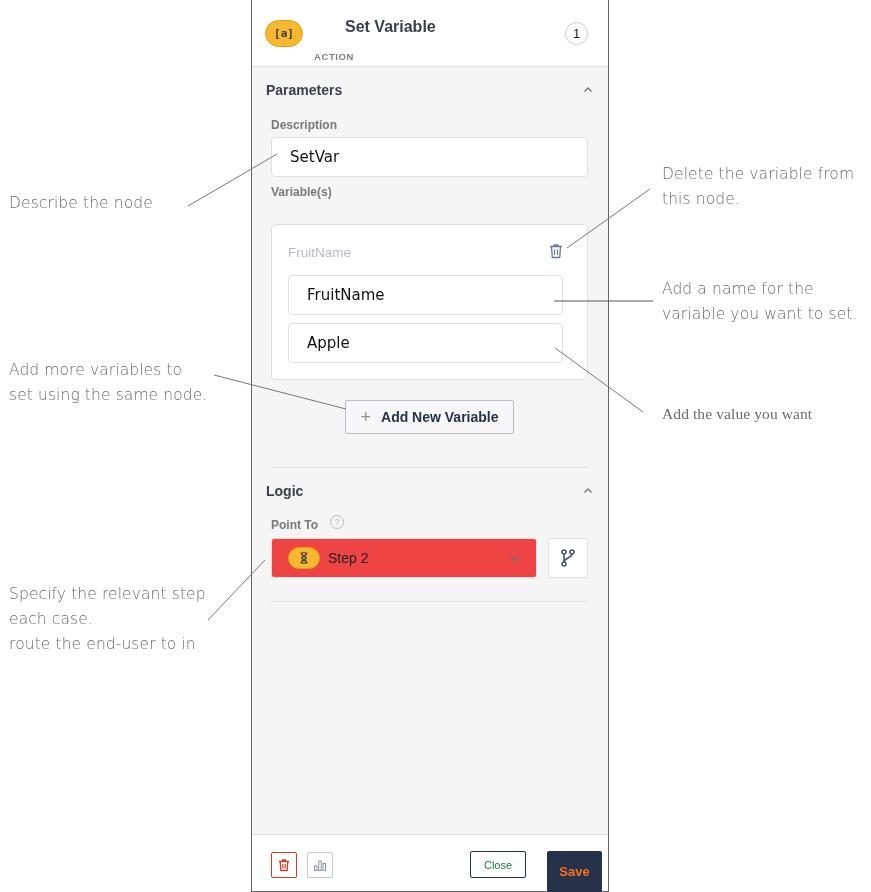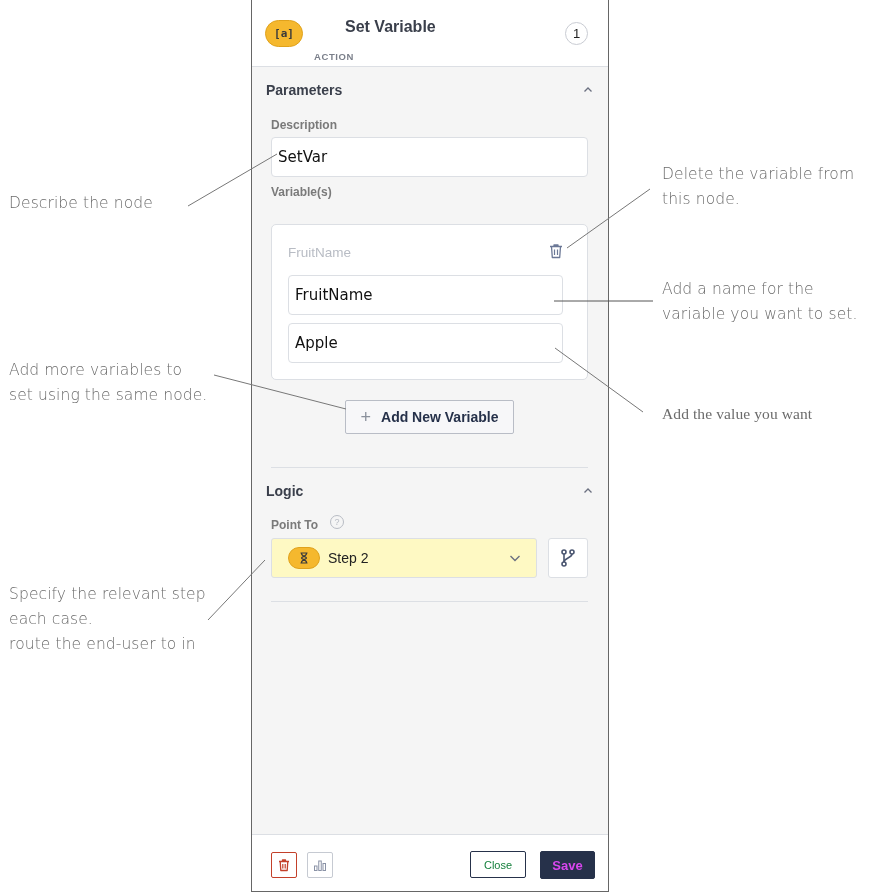--- a/index.html
+++ b/index.html
@@ -49,21 +49,21 @@
       position: absolute; left: 14px; font-size: 14px; font-weight: bold; color: #3a3f4b;
     }
     .chev-up {
       position: absolute; width: 10px; height: 10px;
     }
     .field-label {
       position: absolute; left: 19px; font-size: 12px; font-weight: bold; color: #7a7a7a;
     }
     .text-input {
       position: absolute; background: #fff; border: 1px solid #dcdfe4; border-radius: 4px;
-      font-family: "DejaVu Sans", sans-serif; font-size: 15px; color: #111; padding-left: 6px;
+      font-family: "DejaVu Sans", sans-serif; font-size: 15px; color: #111; padding-left: 18px;
       display: flex; align-items: center;
     }
     .var-card {
       position: absolute; left: 19px; top: 224px; width: 317px; height: 156px;
       background: #fff; border: 1px solid #dcdfe4; border-radius: 5px;
     }
     .var-card-title {
       position: absolute; left: 16px; top: 20px; font-size: 13.5px; color: #b8bcc4;
     }
     .icon-btn { position: absolute; display: flex; align-items: center; justify-content: center; }
@@ -71,21 +71,21 @@
       position: absolute; left: 93px; top: 400px; width: 169px; height: 34px;
       background: #f7f7f9; border: 1px solid #b9bdc6; border-radius: 2px;
       display: flex; align-items: center; justify-content: center; gap: 10px;
       font-size: 14px; font-weight: bold; color: #26314a;
     }
     .add-btn .plus { color: #8a909c; font-weight: normal; font-size: 18px; line-height: 18px; }
     .divider { position: absolute; left: 19px; width: 317px; height: 1px; background: #dcdfe4; }
 
     .select-box {
       position: absolute; left: 19px; top: 538px; width: 266px; height: 40px;
-      background: #fef9c3; border: 1px solid #dcdfe4; border-radius: 3px;
+      background: #ef4444; border: 1px solid #dcdfe4; border-radius: 3px;
     }
     .step-pill {
       position: absolute; left: 16px; top: 8px; width: 32px; height: 22px;
       background: #f5b82e; border: 1px solid #e0a21c; border-radius: 11px;
       display: flex; align-items: center; justify-content: center;
     }
     .step-label { position: absolute; left: 56px; top: 11px; font-size: 14px; color: #222; }
     .branch-btn {
       position: absolute; left: 296px; top: 538px; width: 40px; height: 40px;
       background: #fff; border: 1px solid #dcdfe4; border-radius: 3px;
@@ -106,23 +106,23 @@
       border: 1px solid #c6cad2; border-radius: 2px; background: #fff;
       display: flex; align-items: center; justify-content: center;
     }
     .btn-close {
       position: absolute; left: 218px; top: 16px; width: 56px; height: 27px;
       border: 1px solid #26314a; border-radius: 2px; background: #fff;
       font-size: 11px; font-weight: normal; color: #15803d;
       display: flex; align-items: center; justify-content: center;
     }
     .btn-save {
-      position: absolute; left: 288px; top: 16px; width: 55px; height: 28px;
+      position: absolute; left: 295px; top: 16px; width: 55px; height: 41px;
       border: 1px solid #26314a; border-radius: 2px; background: #26314a;
-      font-size: 13px; font-weight: bold; color: #d946ef;
+      font-size: 13px; font-weight: bold; color: #f97316;
       display: flex; align-items: center; justify-content: center;
     }
     .help-icon {
       position: absolute; left: 78px; top: 515px; width: 14px; height: 14px;
       border: 1px solid #b8bcc4; border-radius: 50%; color: #b8bcc4;
       font-size: 9px; display: flex; align-items: center; justify-content: center;
     }
   </style>
 </head>
 <body>

